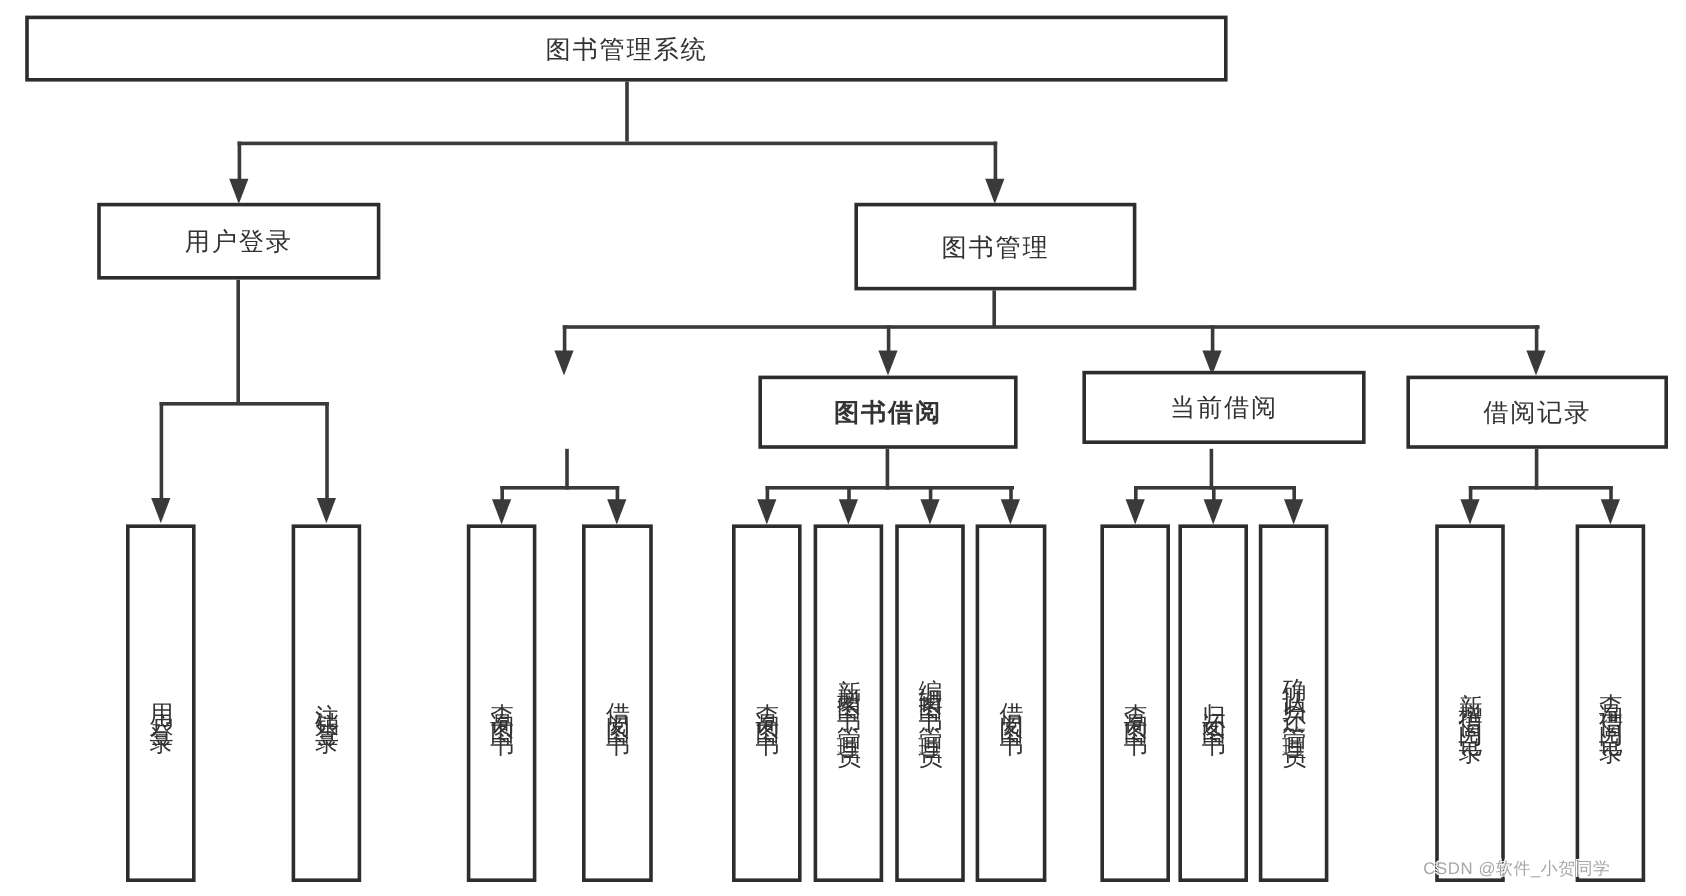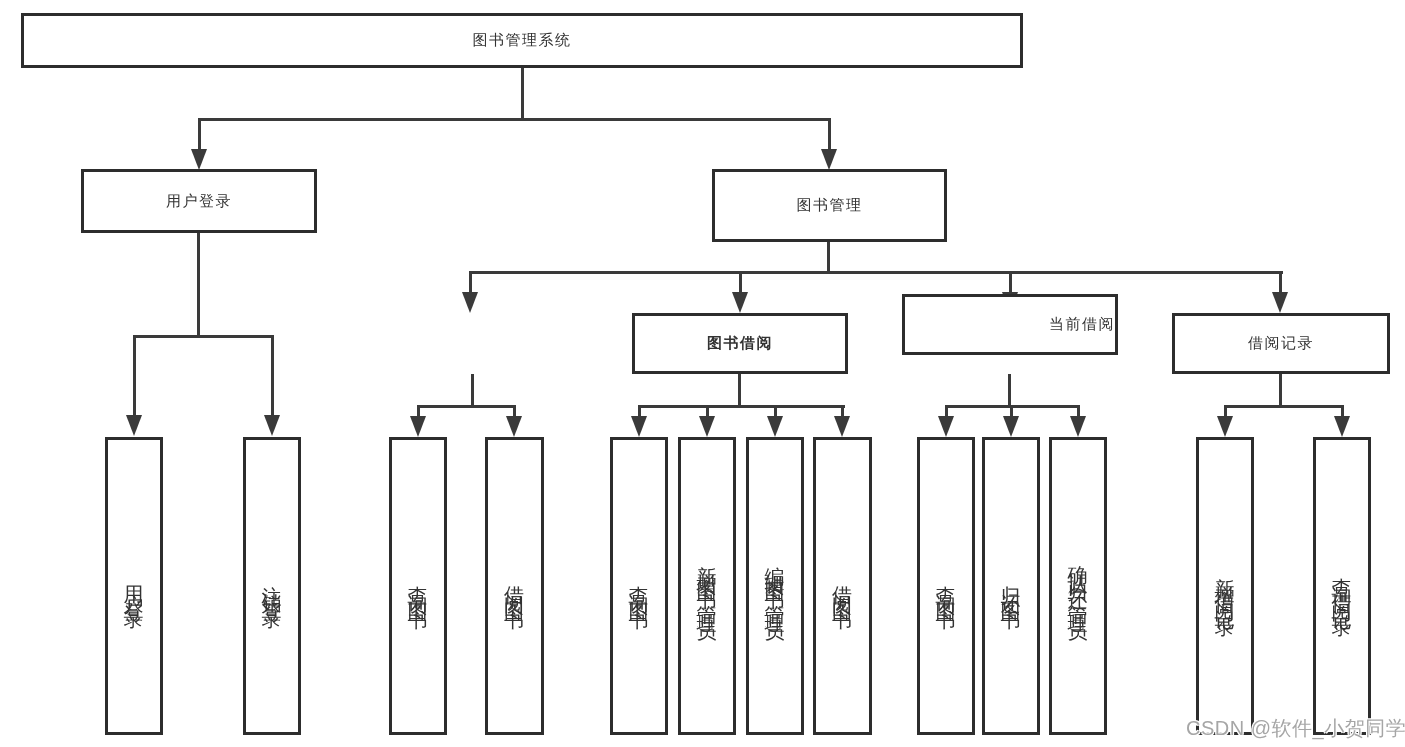--- a/index.html
+++ b/index.html
@@ -18,21 +18,21 @@
   
   .hbox {
     position: absolute;
     box-sizing: border-box;
     border: 3px solid var(--border, #2d2d2d);
     background: #ffffff;
     display: flex;
     align-items: center;
     justify-content: center;
     color: var(--text, #333333);
-    font-size: 15px;
+    font-size: 21px;
     letter-spacing: 1.5px;
     z-index: 2;
   }
   .vbox {
     position: absolute;
     box-sizing: border-box;
     top: 437px;
     height: 298px;
     border: 3px solid var(--border, #2d2d2d);
     background: #ffffff;
@@ -86,21 +86,21 @@
     height: 0;
     border-left: 8.5px solid transparent;
     border-right: 8.5px solid transparent;
     border-top: 21px solid var(--line, #3a3a3a);
   }
   
   .watermark {
     position: absolute;
     left: 1186px;
     top: 715px;
-    font-size: 20px;
+    font-size: 14px;
     color: var(--wm, #a6a6a6);
     letter-spacing: 0.5px;
     white-space: nowrap;
     z-index: 5;
     text-shadow: -1px -1px 0 #fff, 1px -1px 0 #fff, -1px 1px 0 #fff, 1px 1px 0 #fff;
   }
 </style>
 </head>
 <body>
 
@@ -130,21 +130,21 @@
   <div class="vline" style="left:827px; top:232px; height:41px;"></div>
   <div class="hline" style="left:469px; top:271px; width:814px;"></div>
   <div class="arrow" style="left:462px; top:271px; height:42px;"></div>
   <div class="arrow" style="left:732px; top:271px; height:42px;"></div>
   <div class="arrow" style="left:1002px; top:271px; height:42px;"></div>
   <div class="arrow" style="left:1272px; top:271px; height:42px;"></div>
 
   <div class="hbox" style="left:632px; top:313px; width:216px; height:61px;font-weight:bold;">
     <span>图书借阅</span>
   </div>
-  <div class="hbox" style="left:902px; top:294px; width:216px; height:61px;justify-content:flex-end;">
+  <div class="hbox" style="left:902px; top:309px; width:236px; height:61px;">
     <span>当前借阅</span>
   </div>
   <div class="hbox" style="left:1172px; top:313px; width:218px; height:61px;">
     <span>借阅记录</span>
   </div>
 
   <div class="vline" style="left:471px; top:374px; height:34px;"></div>
   <div class="hline" style="left:417px; top:405px; width:99px;"></div>
   <div class="arrow" style="left:410px; top:405px; height:32px;"></div>
   <div class="arrow" style="left:506px; top:405px; height:32px;"></div>

